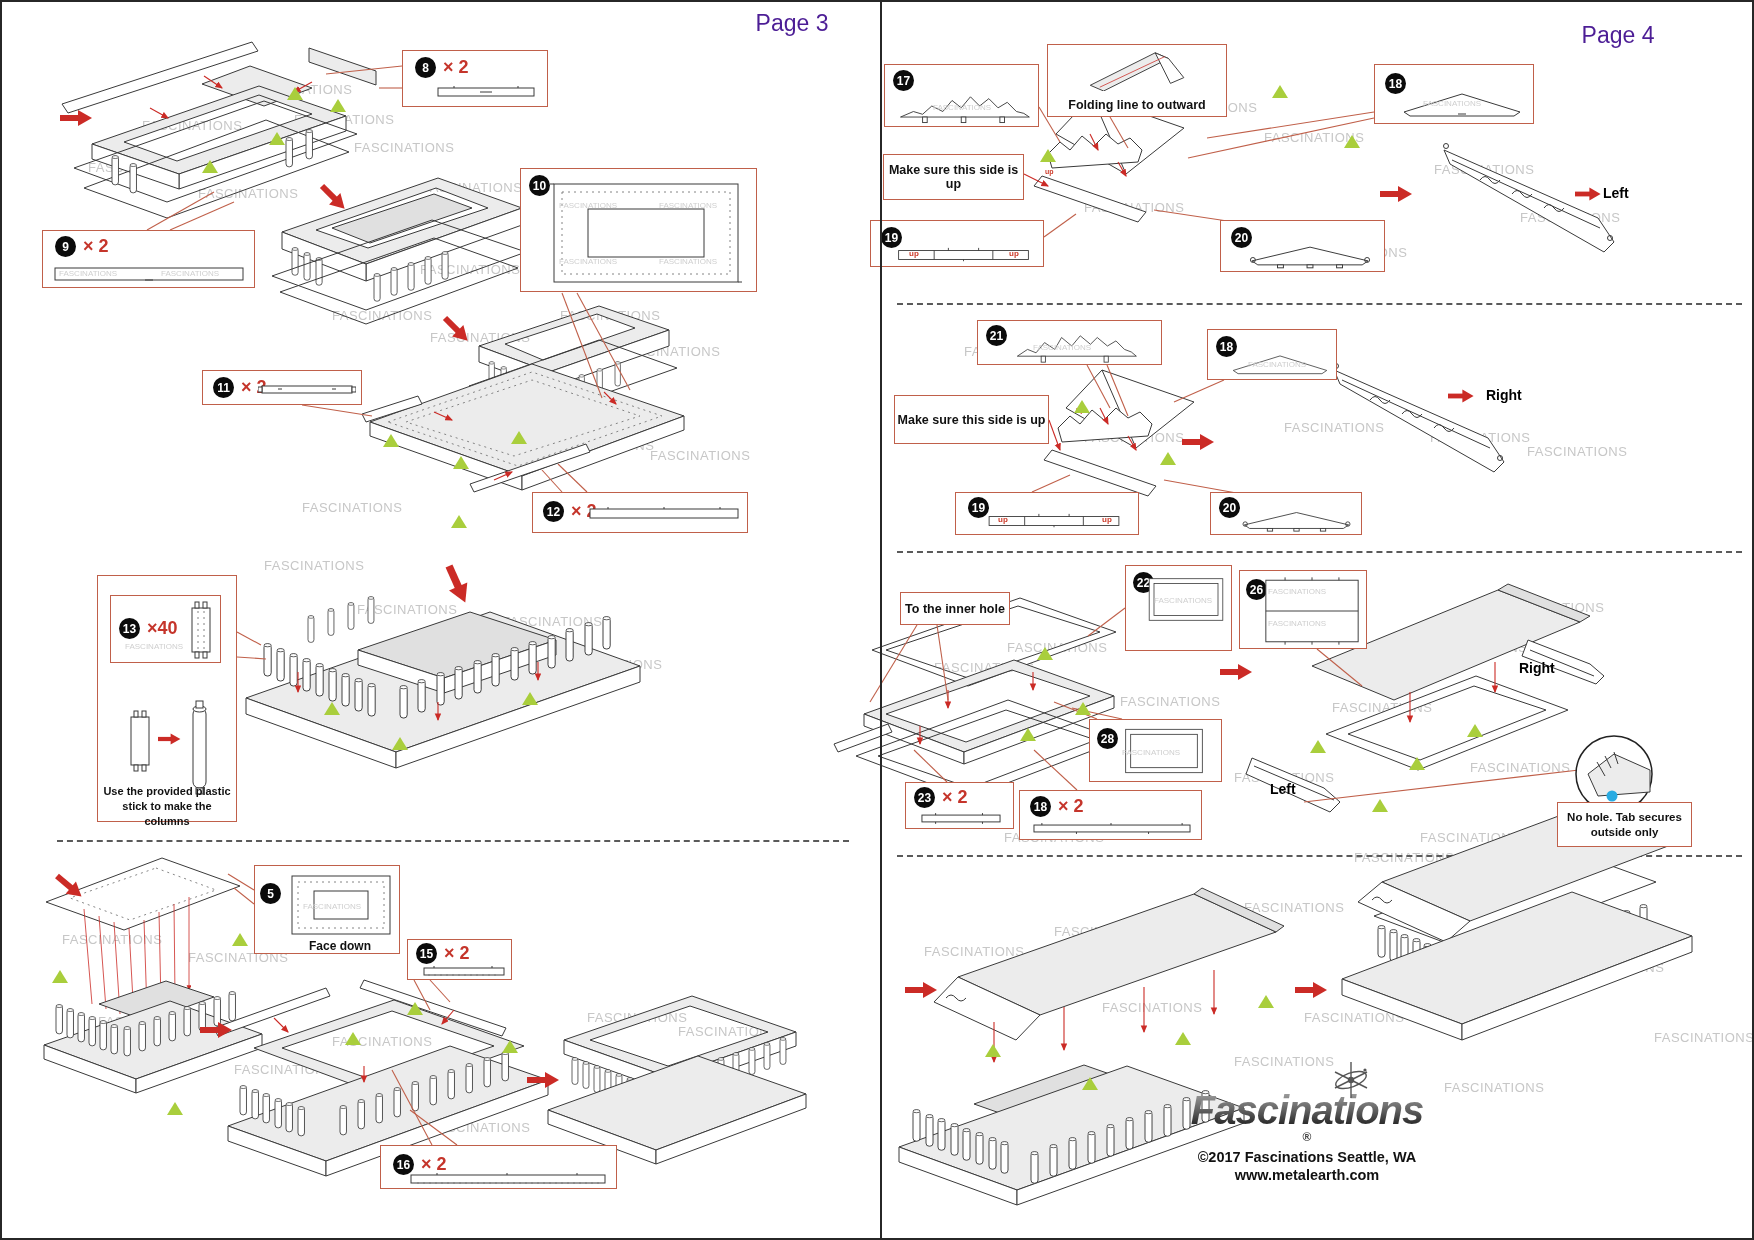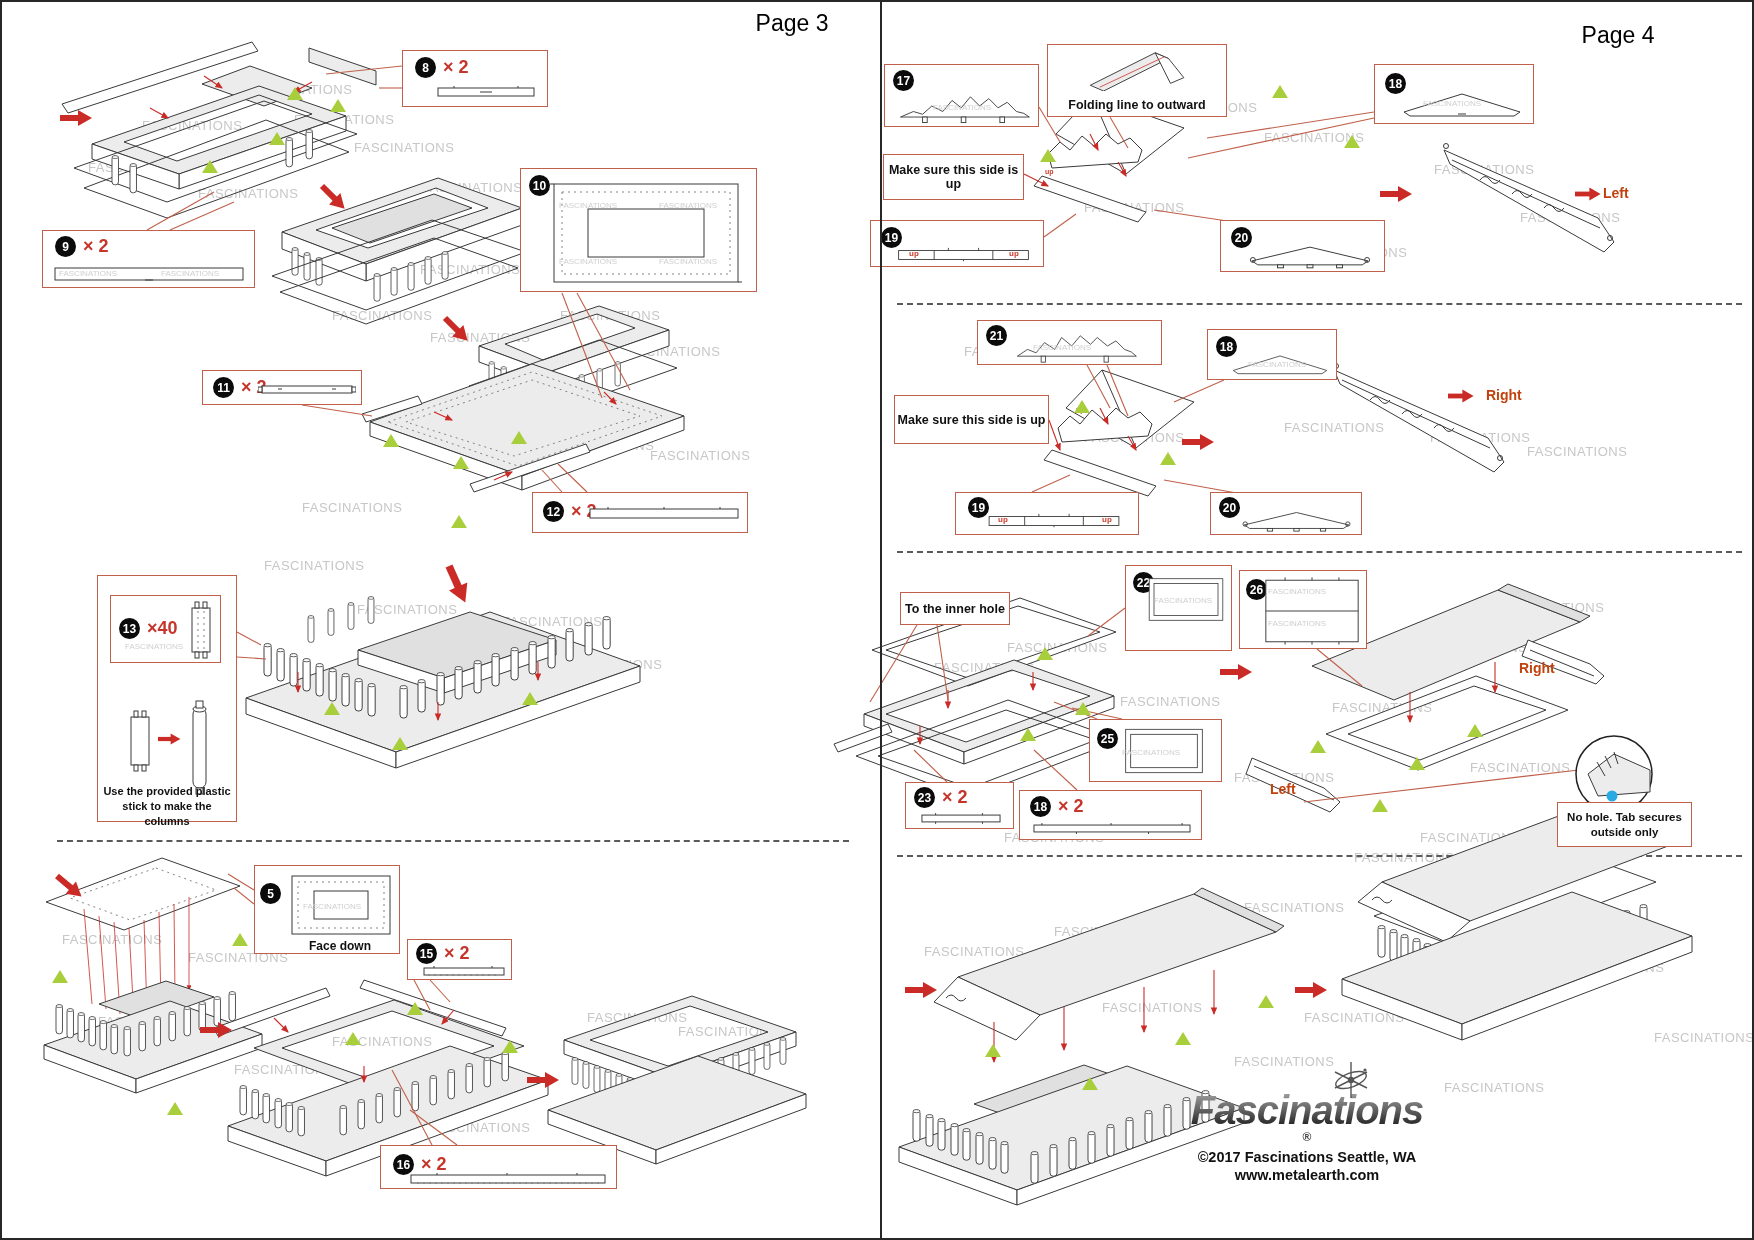--- a/index.html
+++ b/index.html
@@ -2,28 +2,28 @@
 <html><head>
 <meta charset="utf-8">
 <style>
   html,body{margin:0;padding:0;background:#9a9a9a;font-family:"Liberation Sans",sans-serif;}
   .canvas{position:relative;width:1754px;height:1240px;background:#fff;border:2px solid #272727;box-sizing:border-box;overflow:hidden;}
   .wm{position:absolute;color:#c7c7c7;font-size:13px;letter-spacing:.5px;white-space:nowrap;z-index:1;}
   .wm.s{font-size:8px;letter-spacing:0;color:#cfcfcf;}
   .overlay{position:absolute;left:0;top:0;z-index:2;}
   .vdiv{position:absolute;left:878px;top:0;width:2px;height:1240px;background:#272727;z-index:6;}
   .dash{position:absolute;border-top:2px dashed #5a5a5a;height:0;z-index:1;}
-  .page-title{position:absolute;font-size:23px;color:#000000;text-align:center;z-index:4;}
+  .page-title{position:absolute;font-size:23px;color:#4c1d95;text-align:center;z-index:4;}
   .callout{position:absolute;border:1.6px solid #c0604a;background:#fff;z-index:3;box-sizing:border-box;}
   .co-head{position:absolute;display:flex;align-items:center;gap:7px;}
   .co-num{display:inline-flex;align-items:center;justify-content:center;width:21px;height:21px;border-radius:50%;background:#0b0b0b;color:#fff;font-size:12px;font-weight:bold;}
   .qty{color:#c5352b;font-size:18px;font-weight:600;white-space:nowrap;}
   .part{position:absolute;}
   .lbl{position:absolute;border:1.6px solid #c0604a;background:#fff;font-weight:bold;font-size:12.5px;color:#111;display:flex;align-items:center;justify-content:center;text-align:center;z-index:3;box-sizing:border-box;padding:2px;}
-  .txt{position:absolute;font-weight:bold;color:#c2410c;z-index:4;font-size:14px;}
+  .txt{position:absolute;font-weight:bold;color:#000000;z-index:4;font-size:14px;}
   .note{position:absolute;font-weight:bold;font-size:11px;color:#111;text-align:center;line-height:1.35;}
   .upred{position:absolute;color:#cc3b2a;font-weight:bold;z-index:4;font-size:8px;}
   .upred.fig{font-size:7px;}
   .gt{position:absolute;width:0;height:0;border-left:8px solid transparent;border-right:8px solid transparent;border-bottom:13px solid #a9ce3c;z-index:5;}
   .arr{position:absolute;width:34px;height:16px;z-index:5;transform-origin:left center;}
   .arr i{position:absolute;left:0;top:5px;width:20px;height:6px;background:#cb2b26;}
   .arr b{position:absolute;left:18px;top:0;width:0;height:0;border-left:14px solid #cb2b26;border-top:8px solid transparent;border-bottom:8px solid transparent;}
   .footer{position:absolute;left:1185px;top:1088px;width:240px;text-align:center;z-index:4;}
   .brand{font-style:italic;font-weight:bold;font-size:40px;letter-spacing:-1px;background:linear-gradient(180deg,#a8a8a8 0%,#5a5a5a 55%,#141414 100%);-webkit-background-clip:text;background-clip:text;color:transparent;display:inline-block;line-height:1;}
   .reg{font-size:12px;color:#444;vertical-align:top;font-weight:bold;}
@@ -822,21 +822,21 @@
       <line class="n" x1="24" y1="68" x2="24" y2="71"></line>
         <line class="n" x1="52" y1="68" x2="52" y2="71"></line>
         <line class="n" x1="80" y1="68" x2="80" y2="71"></line>
     </svg>
     <span class="wm s" style="left:28px;top:16px">FASCINATIONS</span>
     <span class="wm s" style="left:28px;top:48px">FASCINATIONS</span>
   </div>
 
   <div class="callout" style="left:1087px;top:717px;width:133px;height:63px">
     <div class="co-head" style="left:7px;top:8px">
-      <span class="co-num">25</span>
+      <span class="co-num">28</span>
     </div>
     <svg class="part" style="left:22px;top:6px;width:104px;height:50px" viewBox="0 0 100 60">
       <rect class="o" x="4" y="4" width="92" height="52"></rect>
         <rect class="n" x="10" y="10" width="80" height="40"></rect>
     </svg>
     <span class="wm s" style="left:32px;top:28px">FASCINATIONS</span>
   </div>
 
   <div class="callout" style="left:903px;top:780px;width:109px;height:47px">
     <div class="co-head" style="left:8px;top:4px">

